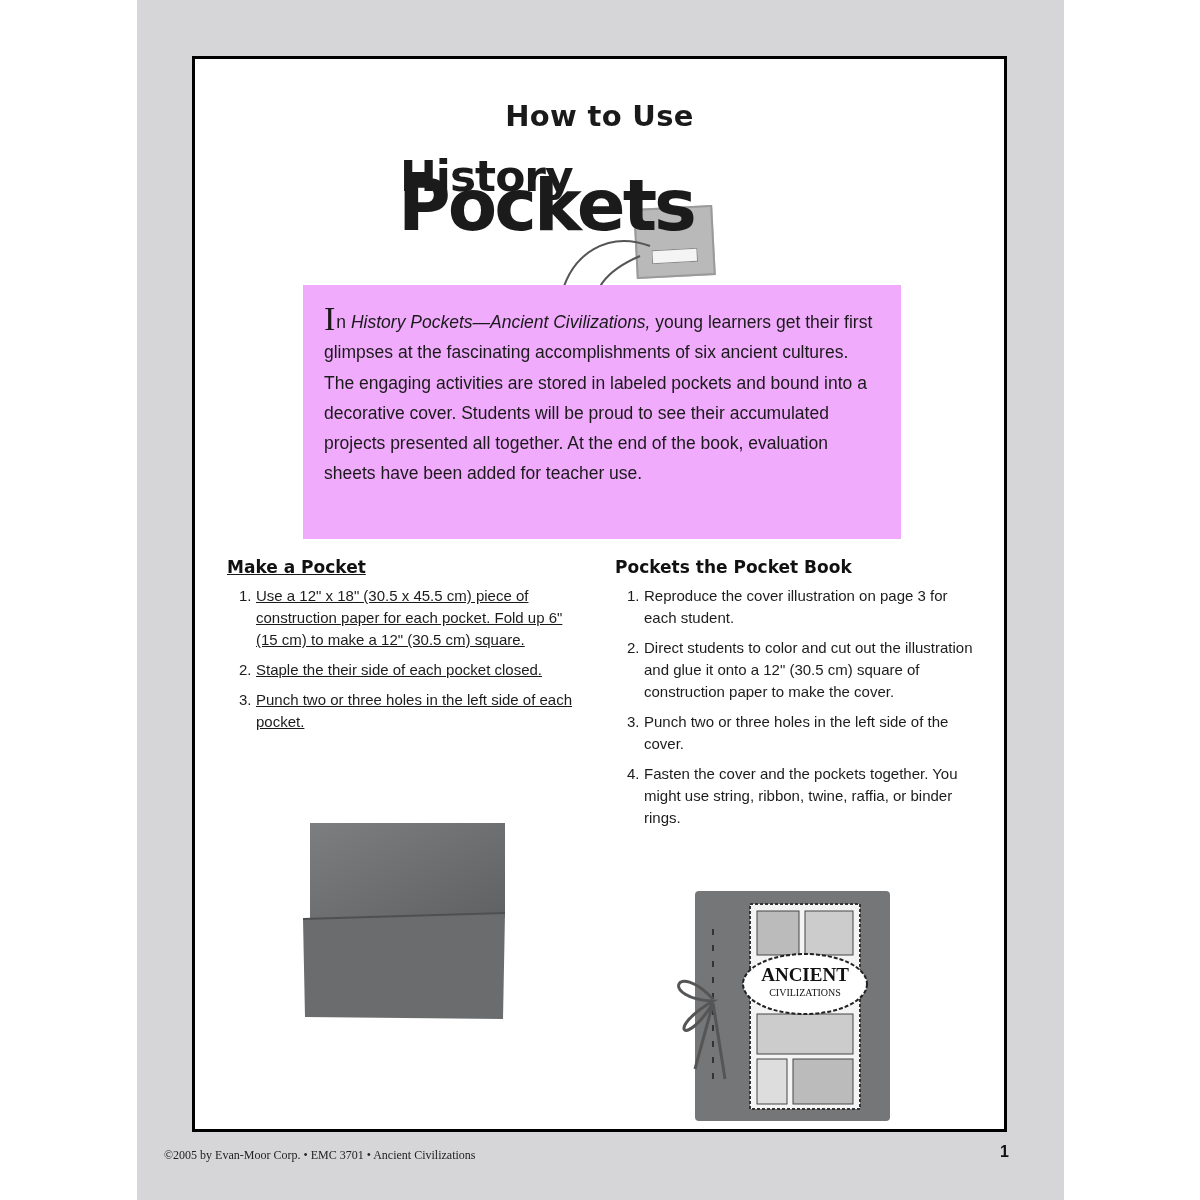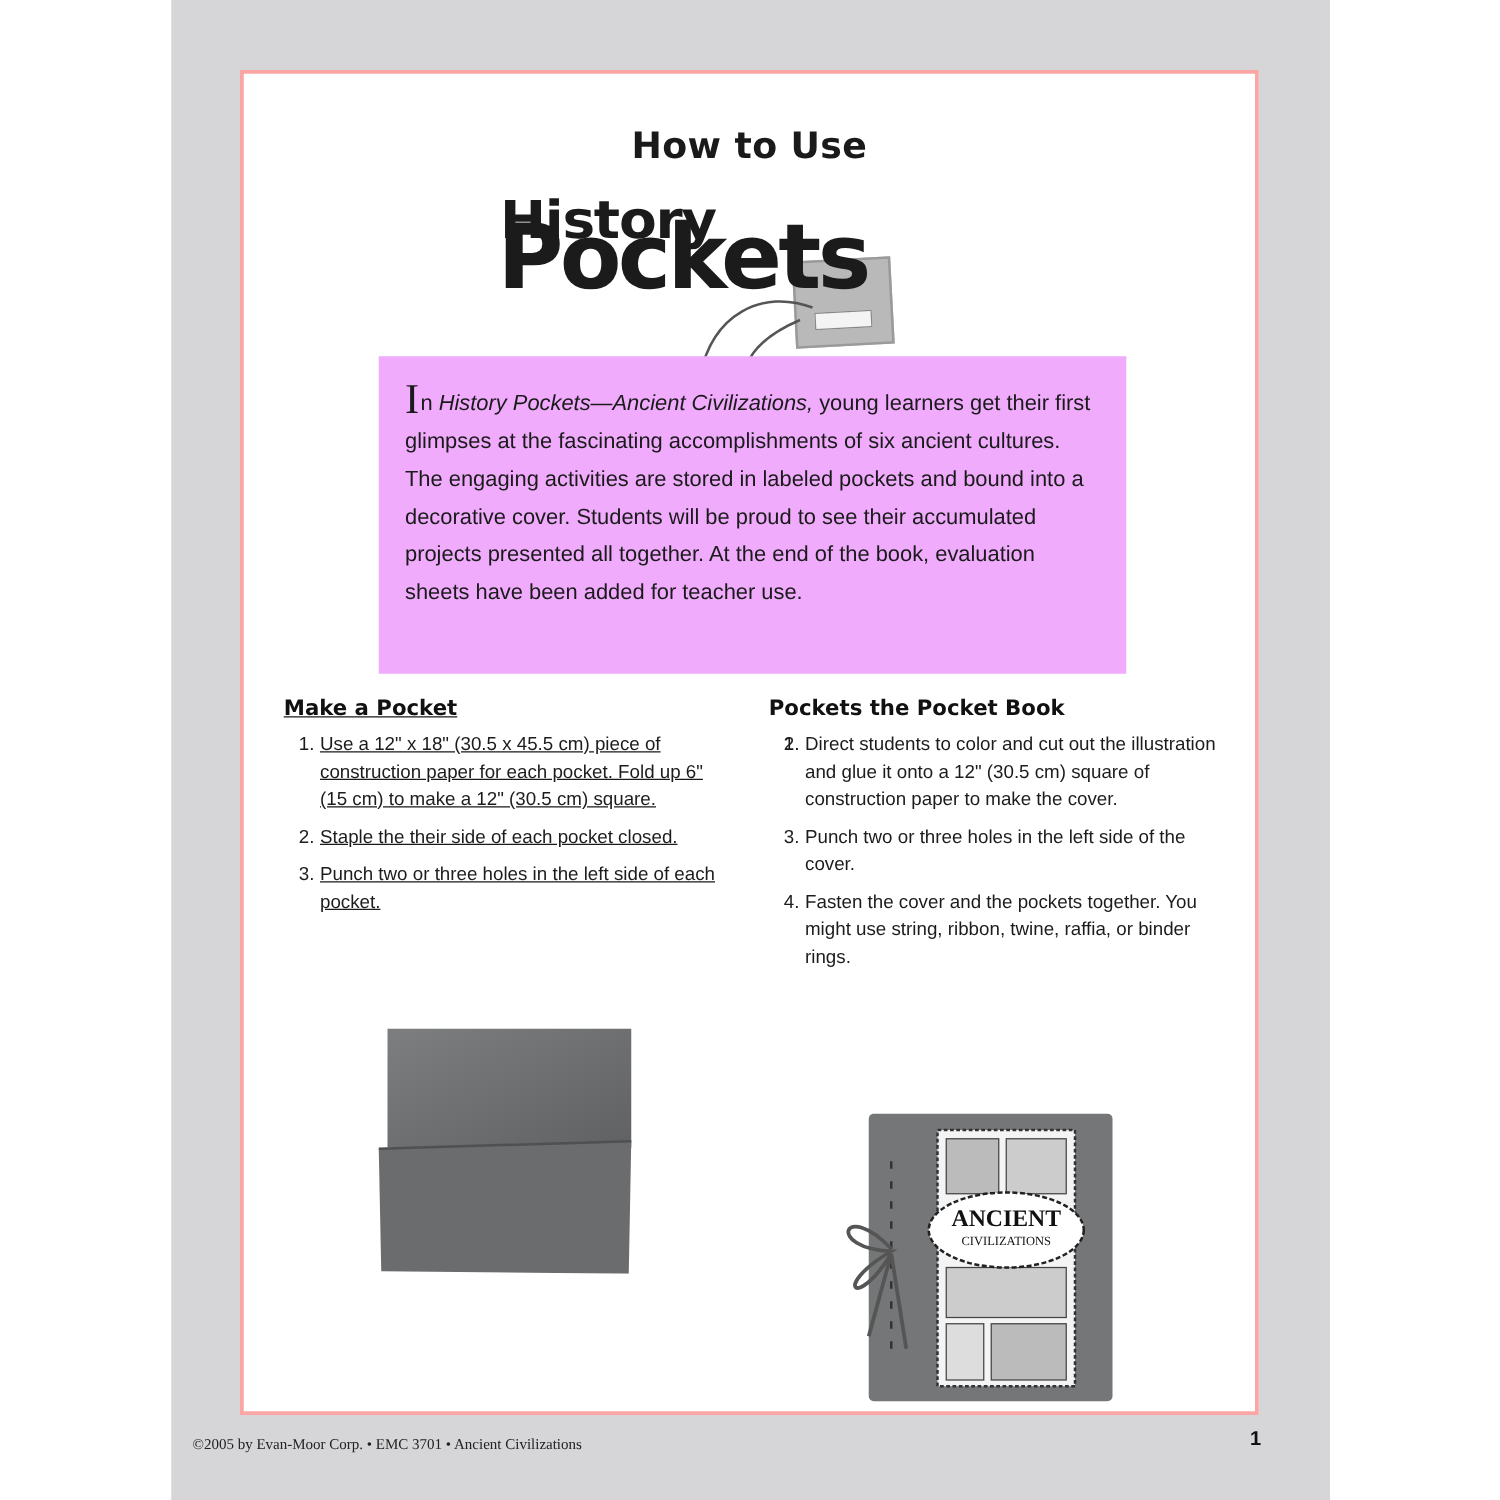--- a/index.html
+++ b/index.html
@@ -11,21 +11,21 @@
     color: #1a1a1a;
     overflow: hidden;
   }
   .paper {
     position: absolute; left: 137px; top: 0; width: 927px; height: 1200px;
     background: #d6d6d8;
   }
   .frame {
     position: absolute; left: 192px; top: 56px; width: 815px; height: 1076px;
     background: #ffffff;
-    border: 3px solid #fca5a5;
+    border: 3px solid #000000;
     box-sizing: border-box;
   }
   .how-to {
     position: absolute; left: 0; right: 0; top: 40px;
     text-align: center;
     font-family: "DejaVu Sans", sans-serif;
     font-weight: bold; font-size: 29px; letter-spacing: 0.3px;
     color: #1a1a1a;
   }
   .logo {
@@ -82,21 +82,21 @@
     margin-bottom: 8px;
     font-family: "Liberation Sans", sans-serif;
     font-size: 15px; line-height: 22px; color: #1c1c1c;
   }
   .col li .num { position: absolute; left: 10px; top: 0; }
 
   .pocket-photo { position: absolute; left: 104px; top: 762px; width: 210px; height: 198px; }
   .cover-photo { position: absolute; left: 460px; top: 830px; width: 240px; height: 235px; }
 
   .footer-left {
-    position: absolute; left: 154px; top: 1148px;
+    position: absolute; left: 164px; top: 1148px;
     font-family: "Liberation Serif", serif; font-size: 12px; color: #222;
   }
   .footer-page {
     position: absolute; left: 1000px; top: 1143px;
     font-family: "Liberation Sans", sans-serif; font-weight: bold; font-size: 16px; color: #111;
   }
 </style>
 </head>
 <body>
 
@@ -127,21 +127,21 @@
     <ol>
       <li><span class="num">1.</span><span>Use a 12" x 18" (30.5 x 45.5 cm) piece of construction paper for each pocket. Fold up 6" (15 cm) to make a 12" (30.5 cm) square.</span></li>
       <li><span class="num">2.</span><span>Staple the their side of each pocket closed.</span></li>
       <li><span class="num">3.</span><span>Punch two or three holes in the left side of each pocket.</span></li>
     </ol>
   </div>
 
   <div class="col right">
     <h2>Pockets the Pocket Book</h2>
     <ol>
-      <li><span class="num">1.</span></li>
+      <li><span class="num">1.</span><span>Reproduce the cover illustration on page 3 for each student.</span></li>
       <li><span class="num">2.</span><span>Direct students to color and cut out the illustration and glue it onto a 12" (30.5 cm) square of construction paper to make the cover.</span></li>
       <li><span class="num">3.</span><span>Punch two or three holes in the left side of the cover.</span></li>
       <li><span class="num">4.</span><span>Fasten the cover and the pockets together. You might use string, ribbon, twine, raffia, or binder rings.</span></li>
     </ol>
   </div>
 
   <svg class="pocket-photo" viewBox="0 0 210 198">
     <defs>
       <linearGradient id="pg" x1="0" y1="0" x2="1" y2="1">
         <stop offset="0" stop-color="#7c7e80"></stop>

